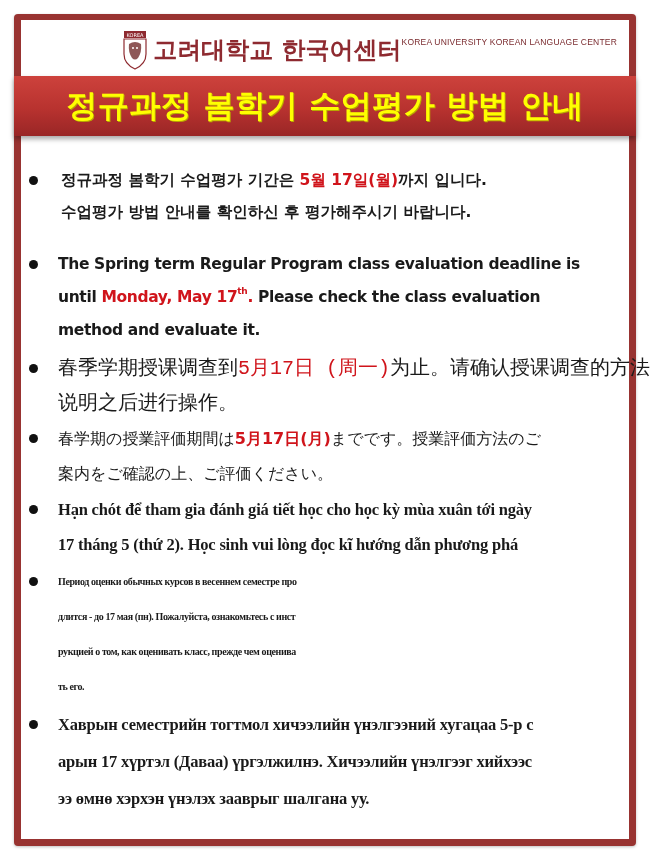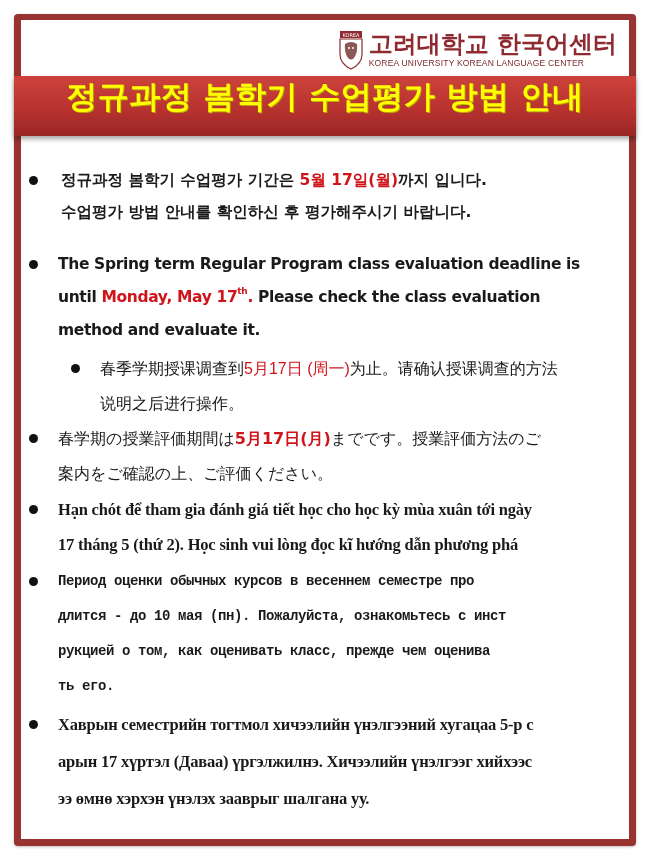--- a/index.html
+++ b/index.html
@@ -49,21 +49,21 @@
       gap: 6px;
     }
     .emblem {
       width: 24px;
       height: 40px;
       position: relative;
     }
     .emblem svg { display: block; }
     .logo-text {
       display: flex;
-      flex-direction: column;
+      flex-direction: row;
       align-items: flex-start;
     }
     .logo-ko {
       font-family: "DejaVu Sans", sans-serif;
       font-size: 24px;
       font-weight: bold;
       color: #8e2a30;
       line-height: 27px;
       letter-spacing: 0px;
     }
@@ -76,20 +76,21 @@
     }
     .banner {
       position: absolute;
       left: -7px;
       right: -7px;
       top: 56px;
       height: 60px;
       background: linear-gradient(#cd423c 0%, #b8322f 55%, #992626 100%);
       box-shadow: 0 3px 5px rgba(0,0,0,0.35);
       display: flex;
+      align-items: center;
       justify-content: center;
     }
     .banner-title {
       font-family: "DejaVu Sans", sans-serif;
       font-size: 31px;
       font-weight: bold;
       color: #ffff00;
       letter-spacing: 0.5px;
       text-shadow: 1px 1px 0 #b8a800;
     }
@@ -136,25 +137,24 @@
       font-size: 15.5px;
       font-weight: bold;
       line-height: 33px;
     }
     .item-en .line { letter-spacing: -0.35px; }
     .item-en .bullet { top: 12px; }
     .item-en sup { font-size: 9px; vertical-align: top; line-height: 20px; }
     
     .item-zh {
       margin-top: 4px;
-      font-family: Liberation Sans, sans-serif;
-      font-size: 16px;
+      font-family: Liberation Mono, monospace;
+      font-size: 20px;
       font-weight: normal;
       line-height: 35px;
-      margin-left: 42px;
     }
     .item-zh .bullet { top: 13px; }
     
     .item-ja {
       margin-top: 0px;
       font-family: "DejaVu Sans", sans-serif;
       font-size: 16px;
       line-height: 35px;
     }
     .item-ja .bullet { top: 13px; }
@@ -164,22 +164,22 @@
       font-family: "Liberation Serif", serif;
       font-size: 16.5px;
       font-weight: bold;
       line-height: 35px;
       letter-spacing: -0.2px;
     }
     .item-vi .bullet { top: 13px; }
     
     .item-ru {
       margin-top: 2px;
-      font-family: Liberation Mono, monospace;
-      font-size: 14px;
+      font-family: Liberation Serif, serif;
+      font-size: 10px;
       font-weight: bold;
       line-height: 35px;
       letter-spacing: -0.4px;
     }
     .item-ru .bullet { top: 13px; }
     
     .item-mn {
       margin-top: 2px;
       font-family: "Liberation Serif", serif;
       font-size: 16.5px;
@@ -247,21 +247,21 @@
 
       <div class="item item-vi">
         <span class="bullet"></span>
         <span class="line">Hạn chót để tham gia đánh giá tiết học cho học kỳ mùa xuân tới ngày</span>
         <span class="line">17 tháng 5 (thứ 2).  Học sinh vui lòng đọc kĩ hướng dẫn phương phá</span>
       </div>
 
       <div class="item item-ru">
         <span class="bullet"></span>
         <span class="line">Период оценки обычных курсов в весеннем семестре про</span>
-        <span class="line">длится - до 10 мая (пн). Пожалуйста, ознакомьтесь с инст</span>
+        <span class="line">длится - до 17 мая (пн). Пожалуйста, ознакомьтесь с инст</span>
         <span class="line">рукцией о том, как оценивать класс, прежде чем оценива</span>
         <span class="line">ть его.</span>
       </div>
 
       <div class="item item-mn">
         <span class="bullet"></span>
         <span class="line">Хаврын семестрийн тогтмол хичээлийн үнэлгээний хугацаа 5-р с</span>
         <span class="line">арын 17 хүртэл (Даваа) үргэлжилнэ. Хичээлийн үнэлгээг хийхээс</span>
         <span class="line">ээ өмнө хэрхэн үнэлэх зааврыг шалгана уу.</span>
       </div>

